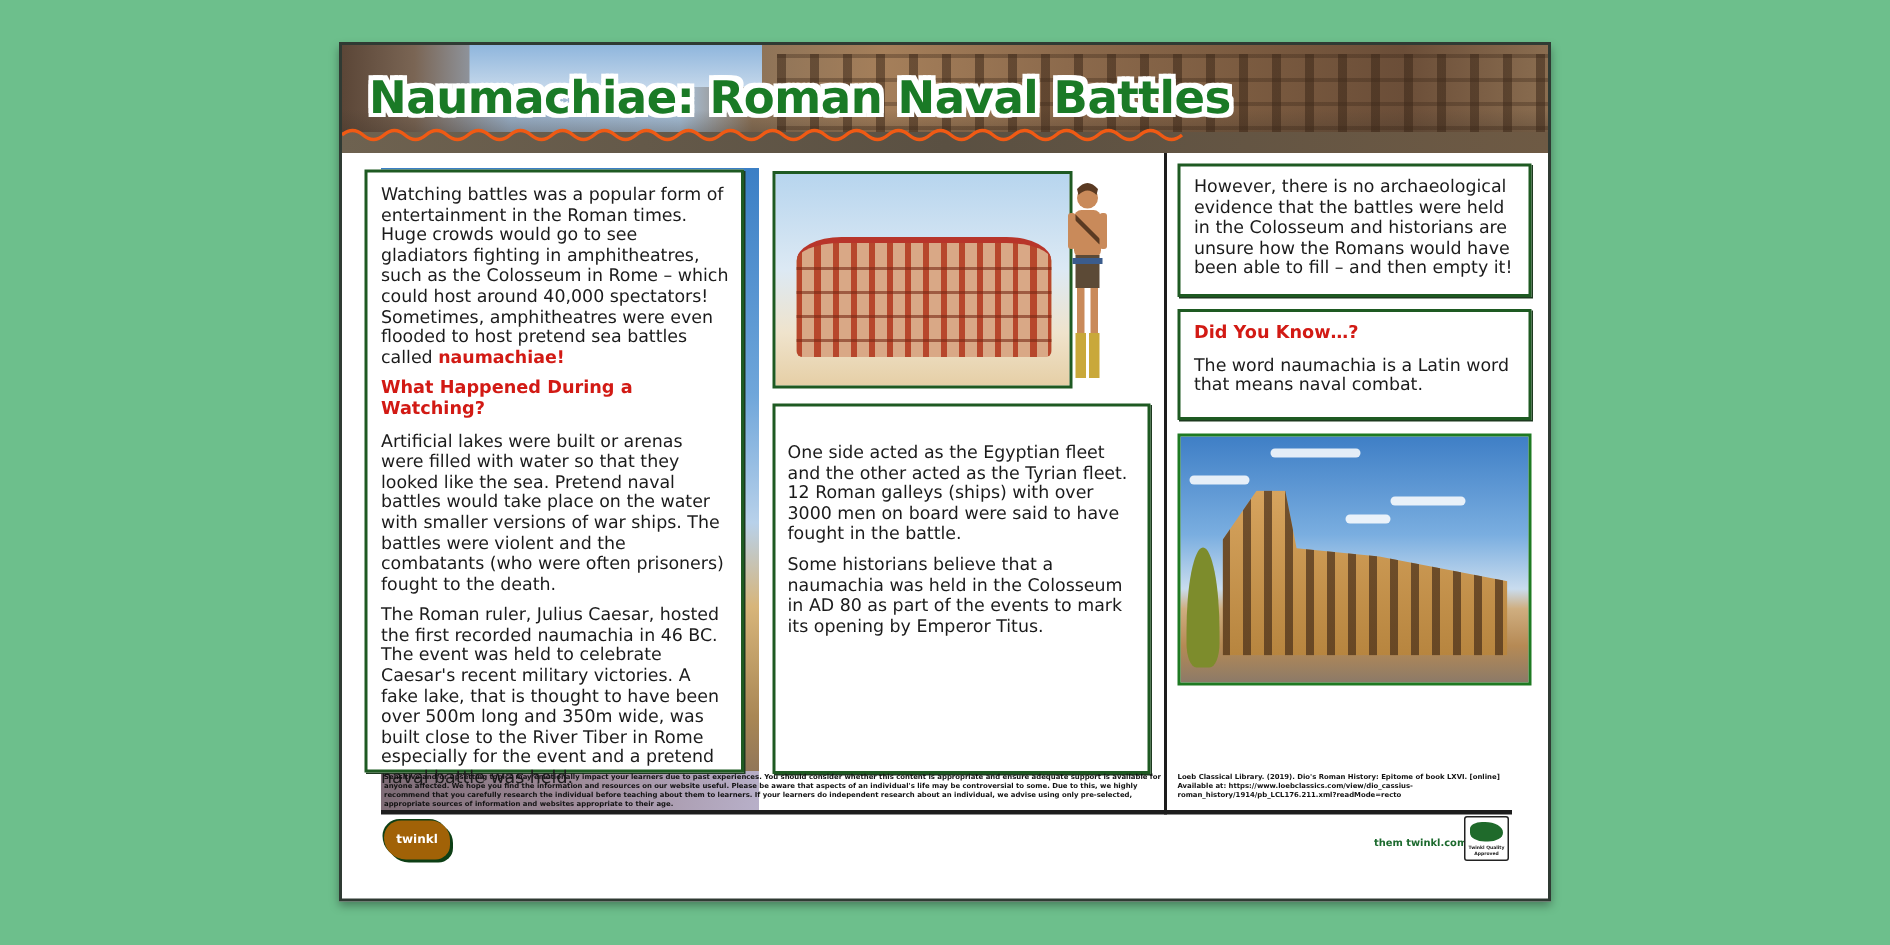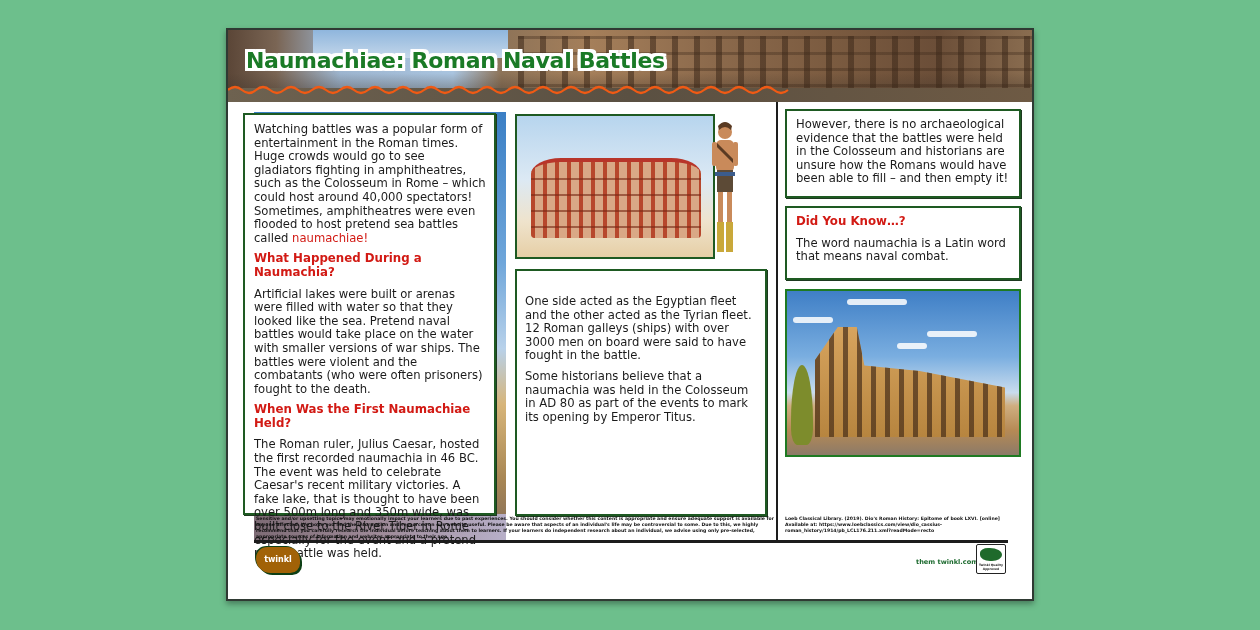--- a/index.html
+++ b/index.html
@@ -28,21 +28,21 @@
   .banner .sky {
     position: absolute; left: 85px; top: 0; width: 195px; height: 28px;
     background: linear-gradient(180deg, #8fb6dd, #c4d7ea);
   }
   .banner .ground {
     position: absolute; left: 0; bottom: 0; width: 100%; height: 14px;
     background: linear-gradient(90deg, #6e6250, #5a5042 50%, #6e5a44);
   }
   .title {
     position: absolute; left: 18px; top: 18px;
-    font-family: "DejaVu Sans", sans-serif; font-weight: bold; font-size: 22px;
+    font-family: "DejaVu Sans", sans-serif; font-weight: bold; font-size: 30px;
     color: #1a7a26; letter-spacing: -0.3px;
     text-shadow:
       2px 2px 0 #fff, -2px -2px 0 #fff, 2px -2px 0 #fff, -2px 2px 0 #fff,
       0 3px 0 #fff, 0 -3px 0 #fff, 3px 0 0 #fff, -3px 0 0 #fff,
       3px 3px 0 #fff, -3px 3px 0 #fff, 3px -3px 0 #fff, -3px -3px 0 #fff;
     white-space: nowrap;
   }
   .wave { position: absolute; left: 0; top: 54px; width: 565px; height: 12px; }
 
   
@@ -67,21 +67,21 @@
   
   .box {
     position: absolute; background: #fff; border: 2px solid #1e5a22;
     box-shadow: 1px 1px 0 #1d3a1f;
     color: #1b1b1b; font-size: 11.6px; line-height: 13.6px;
   }
   .box p { margin-bottom: 7px; }
   .box h3 {
     color: #d21a14; font-size: 11.8px; line-height: 13.6px; font-weight: bold; margin-bottom: 8px;
   }
-  .red { color: #d21a14; font-weight: normal; }
+  .red { color: #d21a14; font-weight: bold; }
 
   .box-left { left: 15px; top: 83px; width: 253px; height: 402px; padding: 8px 8px 0 9px; }
   .box-mid { left: 287px; top: 239px; width: 252px; height: 247px; padding: 24px 8px 0 8px; }
   .box-r1 { left: 557px; top: 79px; width: 236px; height: 89px; padding: 7px 8px 0 9px; }
   .box-r2 { left: 557px; top: 176px; width: 236px; height: 74px; padding: 7px 8px 0 9px; }
 
   
   .img-colosseum-old {
     position: absolute; left: 287px; top: 84px; width: 200px; height: 145px;
     border: 2px solid #1e5a22; overflow: hidden;
@@ -171,23 +171,22 @@
 
   <div class="left-bg">
     <div class="disc-strip"></div>
   </div>
 
   <div class="col-divider"></div>
   <div class="footer-rule"></div>
 
   <div class="box box-left">
     <p><span>Watching battles was a popular form of entertainment in the Roman times. Huge crowds would go to see gladiators fighting in amphitheatres, such as the Colosseum in Rome – which could host around 40,000 spectators! Sometimes, amphitheatres were even flooded to host pretend sea battles called </span><span class="red">naumachiae!</span></p>
-    <h3>What Happened During a Naumachia?</h3>
+    <h3>What Happened During a Watching?</h3>
     <p>Artificial lakes were built or arenas were filled with water so that they looked like the sea. Pretend naval battles would take place on the water with smaller versions of war ships. The battles were violent and the combatants (who were often prisoners) fought to the death.</p>
-    <h3>When Was the First Naumachiae Held?</h3>
     <p>The Roman ruler, Julius Caesar, hosted the first recorded naumachia in 46 BC. The event was held to celebrate Caesar's recent military victories. A fake lake, that is thought to have been over 500m long and 350m wide, was built close to the River Tiber in Rome especially for the event and a pretend naval battle was held.</p>
   </div>
 
   <div class="img-colosseum-old" title="Illustration of the Colosseum with a gladiator">
     <div class="ring"></div>
     <div class="tiers"></div>
   </div>
   <svg class="gladiator" viewBox="0 0 42 142">
     <circle cx="21" cy="14" r="7" fill="#c98a5a"></circle>
     <path d="M14 8 Q21 0 28 8 L27 12 Q21 6 15 12 Z" fill="#5a3a22"></path>

